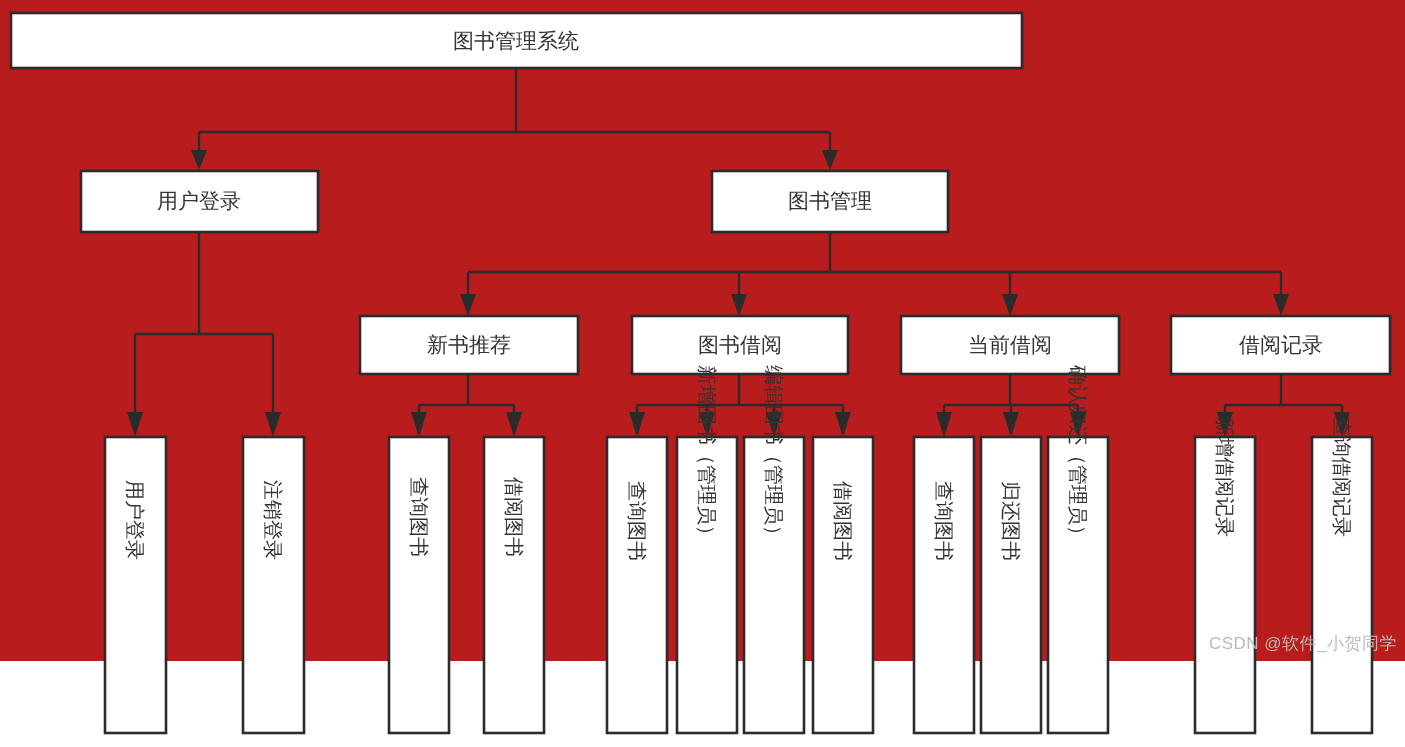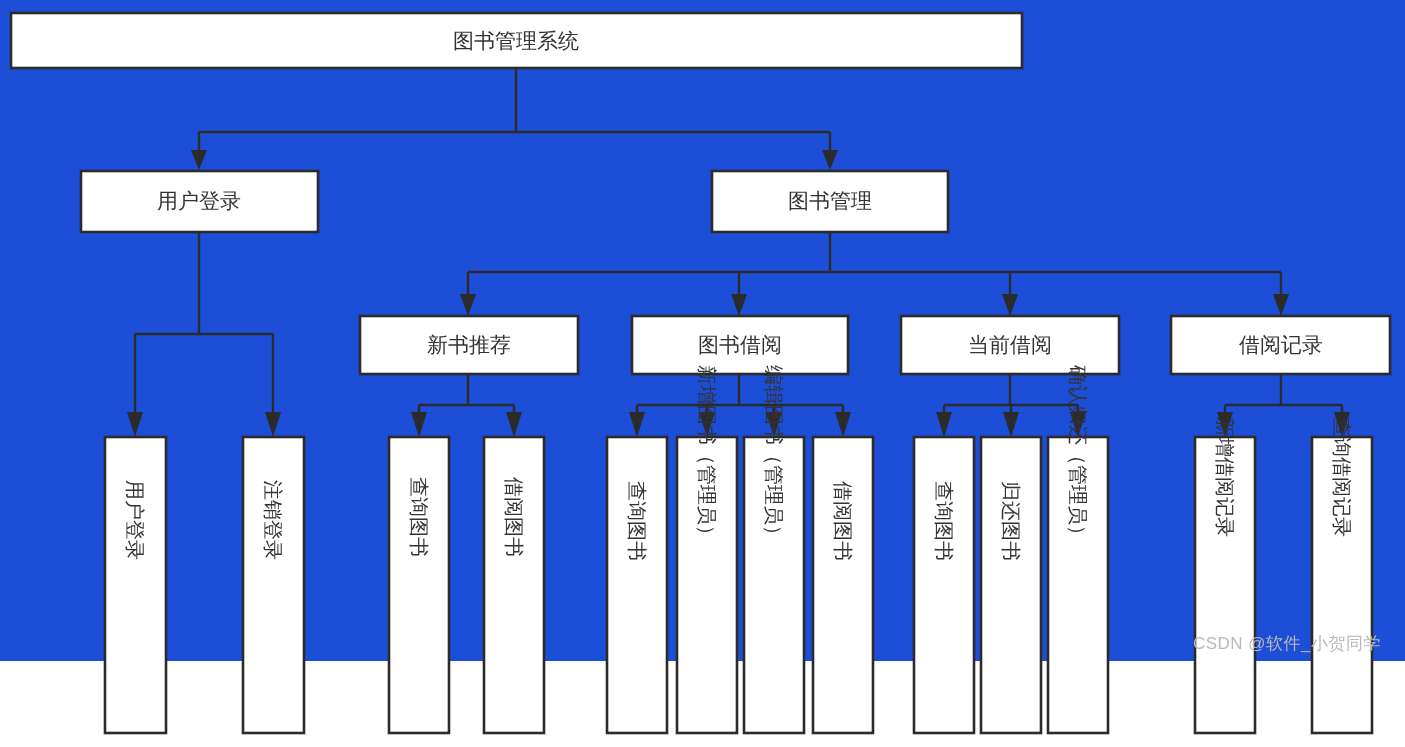--- a/index.html
+++ b/index.html
@@ -11,21 +11,21 @@
   body {
     width: 1405px;
     height: 747px;
     font-family: "Liberation Sans", "DejaVu Sans", sans-serif;
     overflow: hidden;
   }
   #diagram-root {
     position: relative;
     width: 1405px;
     height: 661px;
-    background: #1d4ed8;
+    background: #b91c1c;
   }
   svg.diagram-svg {
     position: absolute;
     top: 0;
     left: 0;
     width: 1405px;
     height: 747px;
   }
   .node-box {
     fill: #ffffff;
@@ -50,21 +50,21 @@
     stroke-width: 2.4;
     fill: none;
     stroke-linecap: butt;
   }
   .arrow-head {
     fill: #2b2b2b;
     stroke: none;
   }
   .watermark {
     position: absolute;
-    right: 24px;
+    right: 8px;
     bottom: 6px;
     font-family: "Liberation Sans", "DejaVu Sans", sans-serif;
     font-size: 17px;
     color: #b9b9b9;
     letter-spacing: 0.5px;
     white-space: nowrap;
     user-select: none;
   }
 </style>
 </head>

